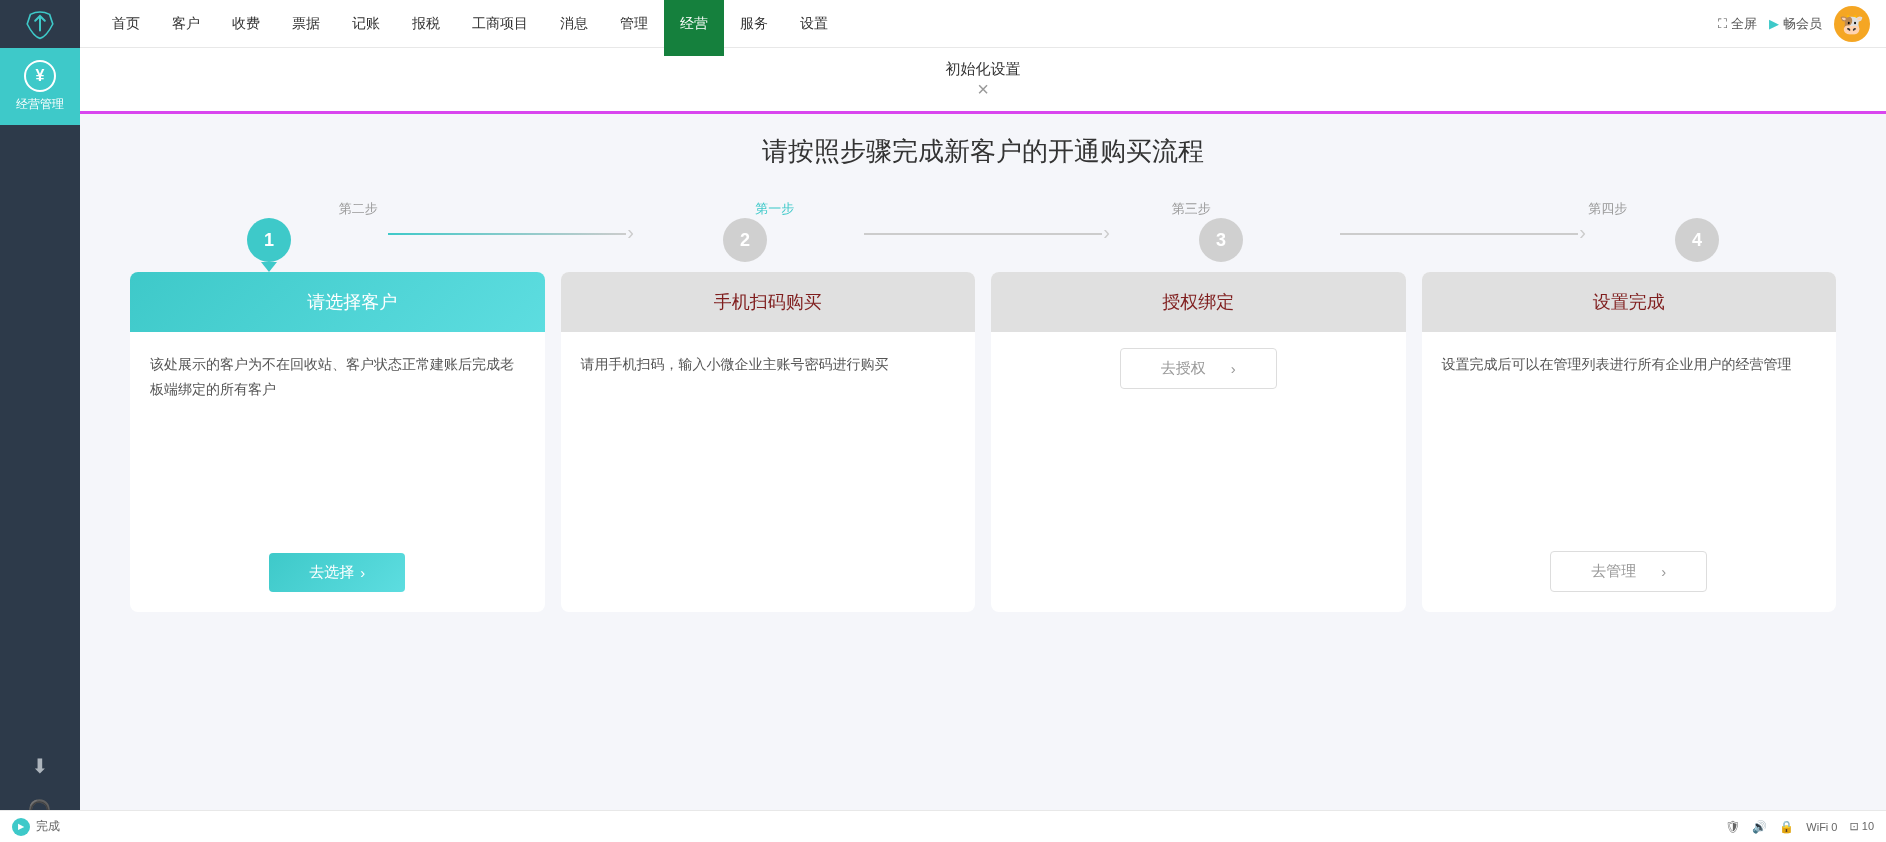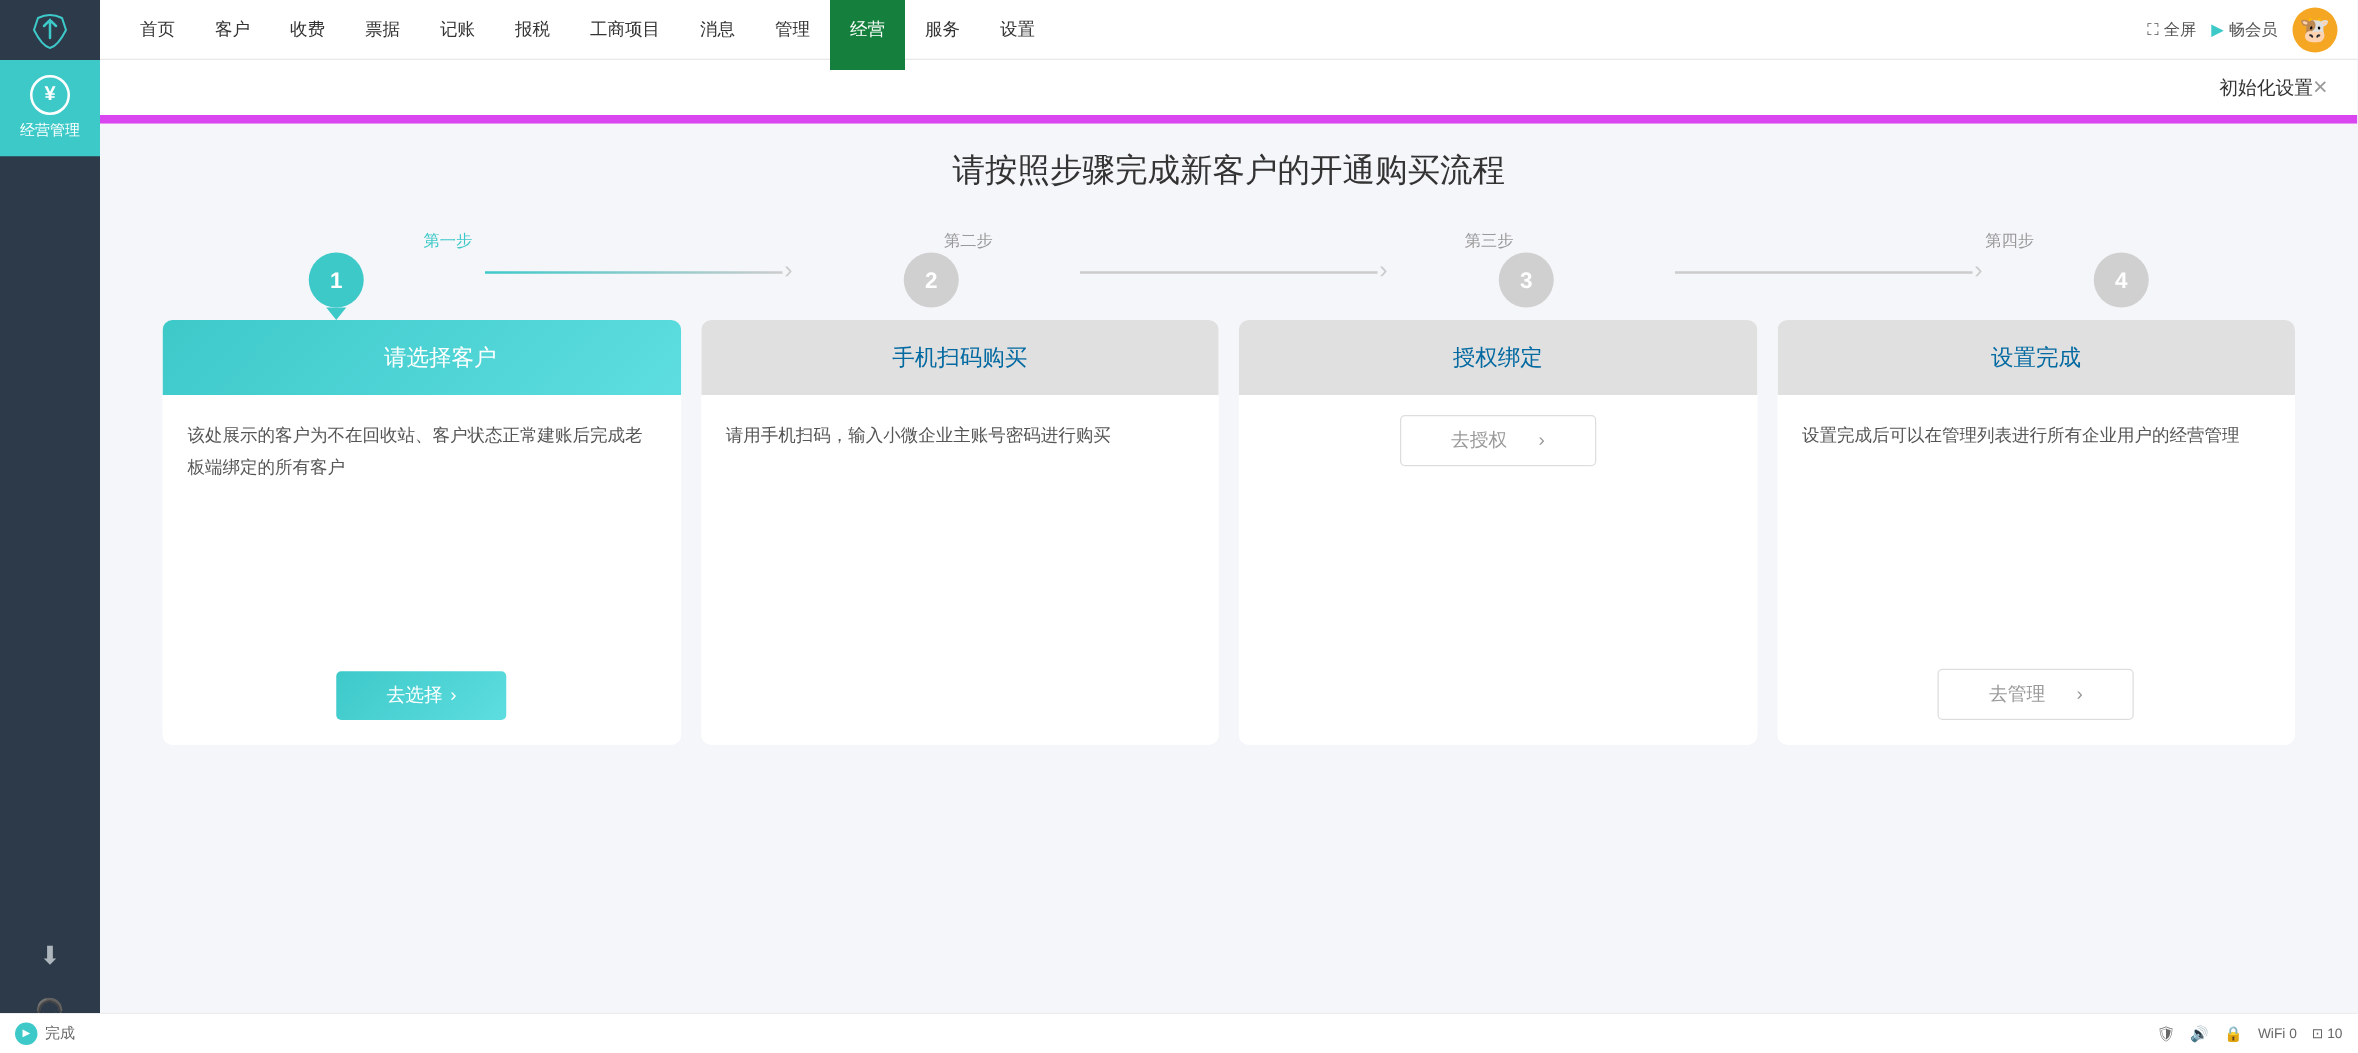--- a/index.html
+++ b/index.html
@@ -128,22 +128,23 @@
       overflow: hidden;
       padding: 0;
     }
 
     
     .page-header {
       background: #fff;
       padding: 12px 24px;
       display: flex;
       align-items: center;
-      justify-content: flex-end;
-      border-bottom: 7px solid #d946ef;
+      justify-content: flex-start;
+      border-bottom: 3px solid #d946ef;
+      flex-direction: column;
     }
     .page-title {
       font-size: 15px;
       color: #333;
     }
     .close-btn {
       font-size: 20px;
       color: #999;
       cursor: pointer;
       line-height: 1;
@@ -185,21 +186,21 @@
       font-size: 18px;
       font-weight: 500;
     }
     .card-header.active {
       background: linear-gradient(135deg, #3ec9c9, #5ddde0);
       color: #fff;
       padding-left: 48px;
     }
     .card-header.inactive {
       background: #e0e0e0;
-      color: #0369a1;
+      color: #7f1d1d;
       font-family: Liberation Serif, serif;
     }
     .card-body {
       padding: 20px 20px 16px;
       flex: 1;
       font-size: 14px;
       color: #555;
       line-height: 1.8;
     }
     .card-footer {
@@ -304,24 +305,24 @@
   <div class="page-header">
     <span class="page-title">初始化设置</span>
     <span class="close-btn">×</span>
   </div>
 
   <div class="wizard-container">
     <div class="wizard-title">请按照步骤完成新客户的开通购买流程</div>
 
     <div style="display:flex; padding: 0 30px; margin-bottom: 0; align-items: flex-start;">
       <div style="flex:1; text-align:center;">
+        <span style="font-size:13px; color:#999;">第二步</span>
+      </div>
+      <div style="flex:1; text-align:center;">
         <span style="font-size:13px; color:#3ec9c9;">第一步</span>
-      </div>
-      <div style="flex:1; text-align:center;">
-        <span style="font-size:13px; color:#999;">第二步</span>
       </div>
       <div style="flex:1; text-align:center;">
         <span style="font-size:13px; color:#999;">第三步</span>
       </div>
       <div style="flex:1; text-align:center;font-family:Liberation Serif, serif;">
         <span style="font-size:13px; color:#999;">第四步</span>
       </div>
     </div>
 
     <div style="display:flex; padding: 0 30px; align-items:center; margin-bottom: 0;">

